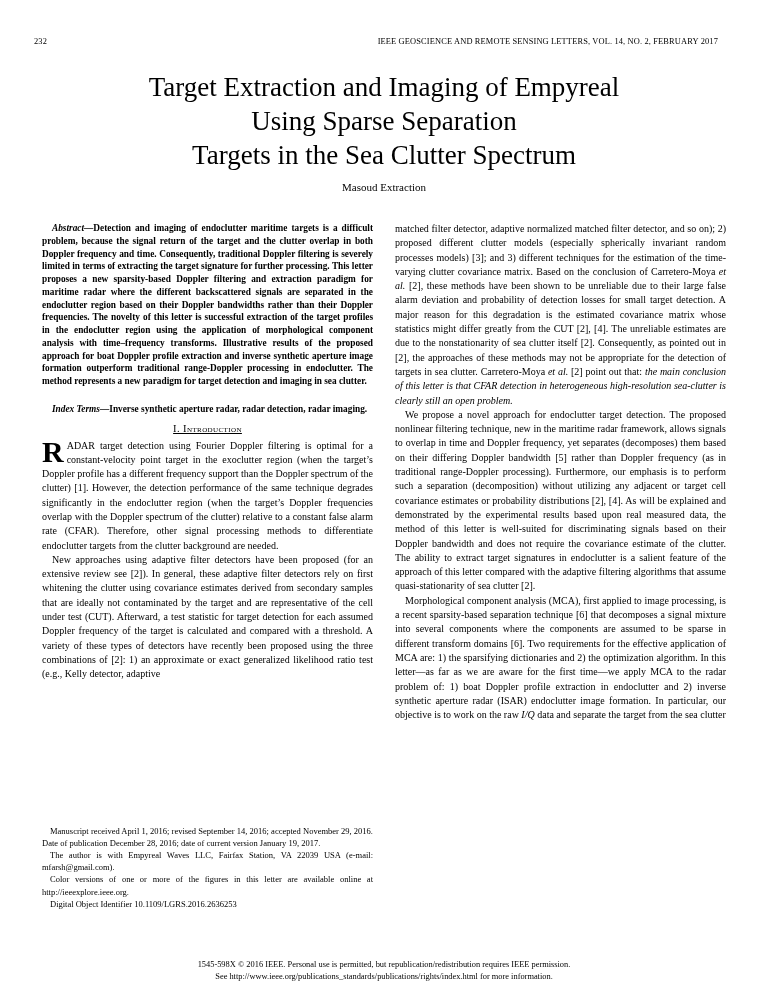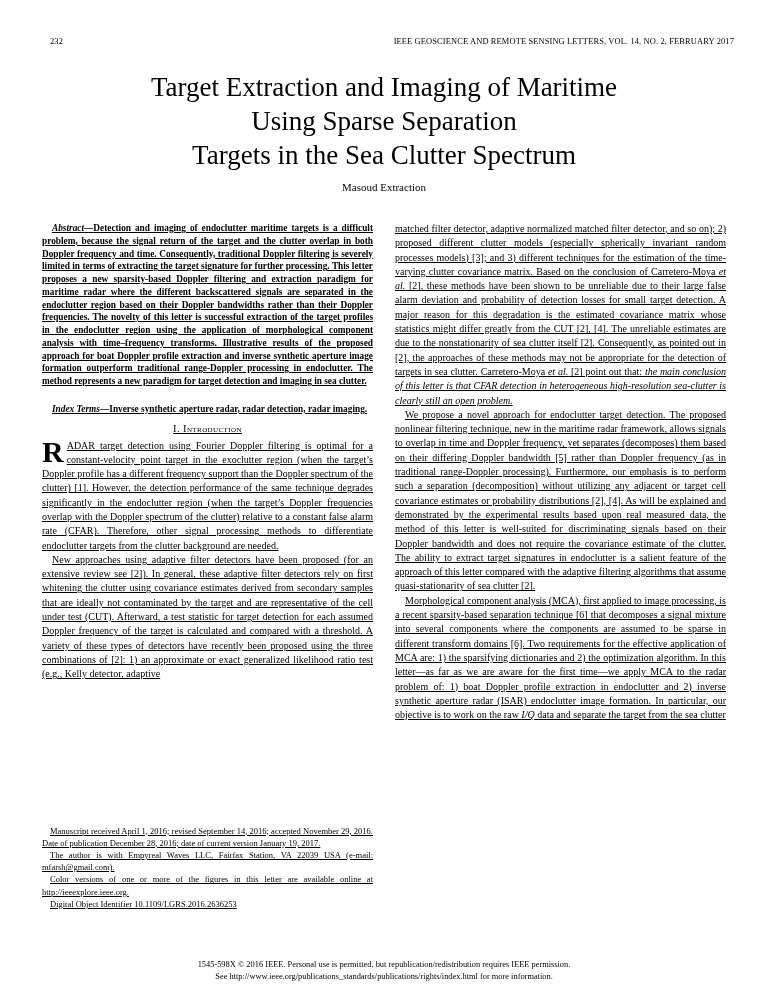--- a/index.html
+++ b/index.html
@@ -2,39 +2,39 @@
 <html><head>
 <meta charset="utf-8">
 <style>
   html,body{margin:0;padding:0;background:#e8e8e8;}
   .page{
     position:relative;width:768px;height:994px;background:#ffffff;
     font-family:"Liberation Serif","DejaVu Serif",serif;color:#000;
     margin:0 auto;overflow:hidden;
   }
   .running-head{
-    position:absolute;top:37px;left:50px;width:684px;
+    position:absolute;top:37px;left:34px;width:684px;
     display:flex;justify-content:space-between;align-items:baseline;
     font-size:8.4px;letter-spacing:0.15px;
   }
   .title-block{
     position:absolute;top:70px;left:0;width:768px;text-align:center;
     font-size:27px;line-height:34px;font-weight:normal;
   }
   .title-block .tline{display:block;}
   .author{
     position:absolute;top:181px;left:0;width:768px;text-align:center;
     font-size:11px;
   }
   .columns{
     position:absolute;top:222px;left:42px;width:684px;height:688px;
     display:flex;gap:22px;
   }
   .col{width:331px;display:flex;flex-direction:column;}
-  p{margin:0;text-decoration:underline;}
+  p{margin:0;}
   .abstract{
     font-size:9.3px;line-height:12.75px;font-weight:bold;
     text-align:justify;text-indent:10px;
   }
   .abstract .lead{font-style:italic;}
   .index-terms{margin-top:15px;}
   .sec-heading{
     font-size:10.5px;font-weight:normal;font-variant:small-caps;
     text-align:center;margin:7px 0 5px 0;letter-spacing:0.4px;text-decoration:underline;
   }
@@ -60,21 +60,21 @@
 <body>
 
 <div class="page">
 
   <div class="running-head">
     <span>232</span>
     <span>IEEE GEOSCIENCE AND REMOTE SENSING LETTERS, VOL. 14, NO. 2, FEBRUARY 2017</span>
   </div>
 
   <div class="title-block">
-    <span class="tline">Target Extraction and Imaging of Maritime</span>
+    <span class="tline">Target Extraction and Imaging of Empyreal</span>
     <span class="tline">Using Sparse Separation</span>
     <span class="tline">Targets in the Sea Clutter Spectrum</span>
   </div>
 
   <div class="author">Masoud Extraction</div>
 
   <div class="columns">
 
     <div class="col">
       <p class="abstract"><span class="lead">Abstract—</span><span>Detection and imaging of endoclutter maritime targets is a difficult problem, because the signal return of the target and the clutter overlap in both Doppler frequency and time. Consequently, traditional Doppler filtering is severely limited in terms of extracting the target signature for further processing. This letter proposes a new sparsity-based Doppler filtering and extraction paradigm for maritime radar where the different backscattered signals are separated in the endoclutter region based on their Doppler bandwidths rather than their Doppler frequencies. The novelty of this letter is successful extraction of the target profiles in the endoclutter region using the application of morphological component analysis with time–frequency transforms. Illustrative results of the proposed approach for boat Doppler profile extraction and inverse synthetic aperture image formation outperform traditional range-Doppler processing in endoclutter. The method represents a new paradigm for target detection and imaging in sea clutter.</span></p>

